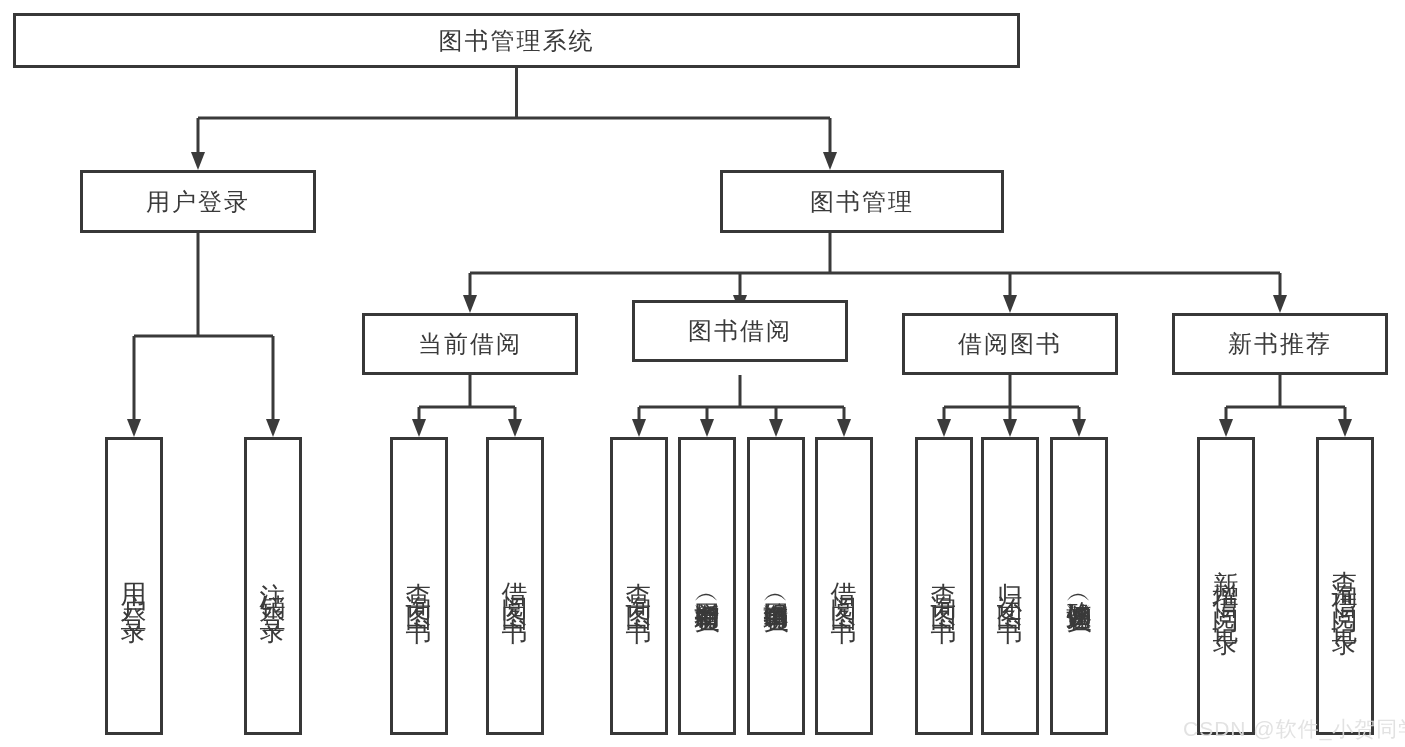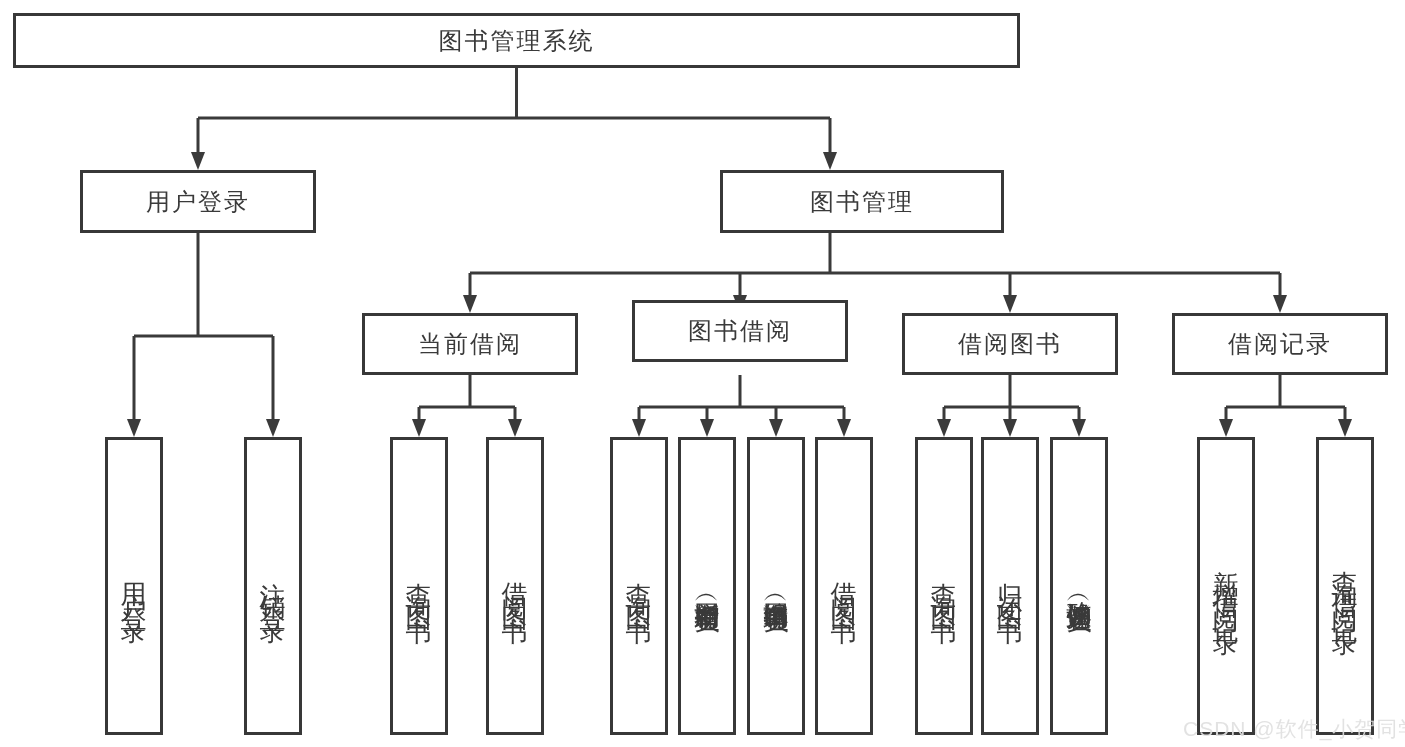--- a/index.html
+++ b/index.html
@@ -72,21 +72,21 @@
 <div class="box h" style="left:362px;top:313px;width:216px;height:62px">
   <span>当前借阅</span>
 </div>
 <div class="box h" style="left:632px;top:300px;width:216px;height:62px">
   <span>图书借阅</span>
 </div>
 <div class="box h" style="left:902px;top:313px;width:216px;height:62px">
   <span>借阅图书</span>
 </div>
 <div class="box h" style="left:1172px;top:313px;width:216px;height:62px">
-  <span>借阅记录</span>
+  <span>新书推荐</span>
 </div>
 
 <div class="box v" style="left:105px">
   <span>用户登录</span>
 </div>
 <div class="box v" style="left:244px">
   <span>注销登录</span>
 </div>
 
 <div class="box v" style="left:390px">

